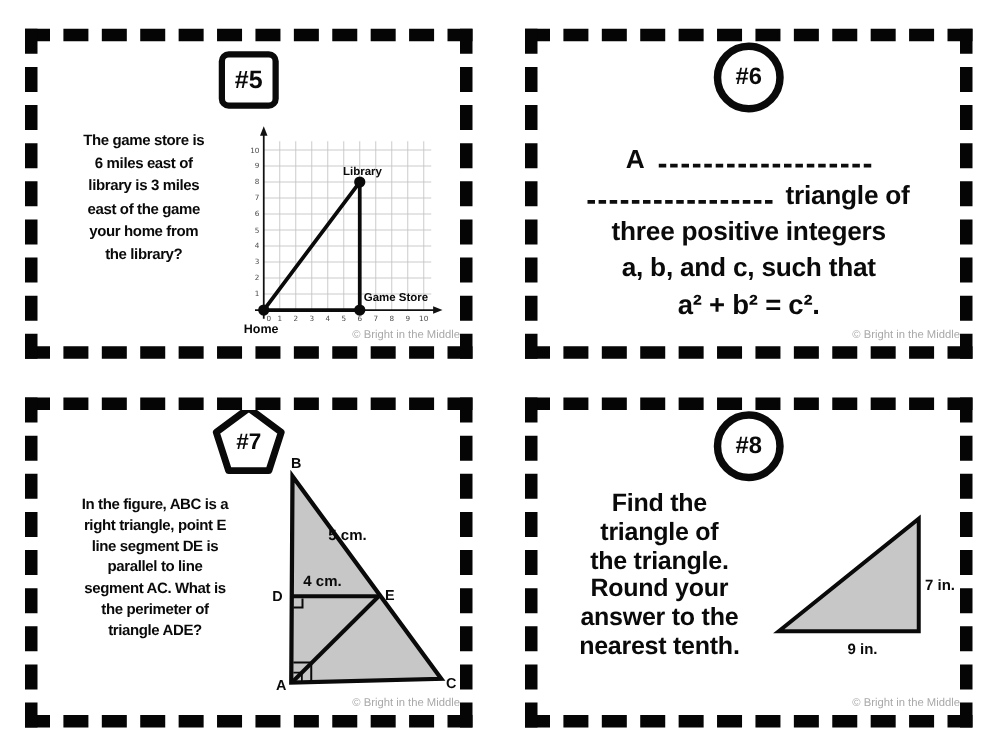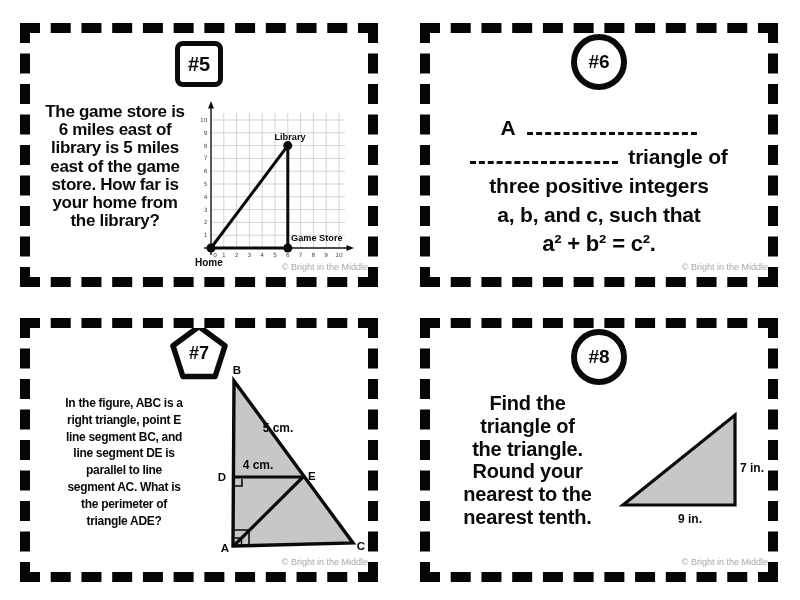--- a/index.html
+++ b/index.html
@@ -13,21 +13,21 @@
   #card7{left:20px;top:318px}
   #card8{left:420px;top:318px}
 
   .badge{position:absolute;background:#fff;display:flex;align-items:center;justify-content:center;font-weight:bold;color:#0a0a0a}
   .badge-square{left:145px;top:8px;width:48px;height:46px;border:5px solid #0a0a0a;border-radius:8px;font-size:20px}
   .badge-circle{left:141px;top:1px;width:56px;height:56px;border:6px solid #0a0a0a;border-radius:50%;font-size:19px}
   .badge-pentagon{left:139px;top:-6px;width:60px;height:60px}
   .badge-svg-text{font-size:18px;font-weight:bold;fill:#0a0a0a}
 
   .text{position:absolute;text-align:center;font-weight:bold;color:#0a0a0a}
-  .text5{left:0;top:70px;width:170px;font-size:17px;line-height:18.2px;letter-spacing:-0.3px}
+  .text5{left:0;top:70px;width:170px;font-size:12px;line-height:18.2px;letter-spacing:-0.3px}
   .text6{left:0;top:80px;width:338px;font-size:21px;line-height:29px;letter-spacing:-0.2px}
   .text7{left:6px;top:67px;width:176px;font-size:12px;line-height:16.8px;letter-spacing:-0.3px}
   .text8{left:0;top:64px;width:195px;font-size:20px;line-height:22.8px;letter-spacing:-0.2px}
   .equation{font-size:22px}
 
   .blank{display:inline-block;border-bottom:3.5px dashed #0d0d0d}
   .blank1{width:170px;margin-left:12px}
   .blank2{width:148px;margin-right:10px}
 
   .copyright{position:absolute;left:0;bottom:5px;width:100%;text-align:right;font-size:9px;font-weight:normal;color:#a8a8a8}
@@ -48,23 +48,22 @@
 
 <div class="page">
 
   <div class="card" id="card5">
     <div class="badge badge-square">
       <span>#5</span>
     </div>
     <div class="text text5">
       <div>The game store is</div>
       <div>6 miles east of</div>
-      <div>library is 5 miles</div>
+      <div>library is 3 miles</div>
       <div>east of the game</div>
-      <div>store. How far is</div>
       <div>your home from</div>
       <div>the library?</div>
     </div>
     <svg class="graph5" width="175" height="190" viewBox="0 0 175 190">
       <g id="grid-lines">
           <line x1="33.8" y1="30" x2="33.8" y2="165"></line>
           <line x1="21" y1="152.2" x2="155" y2="152.2"></line>
           <line x1="46.6" y1="30" x2="46.6" y2="165"></line>
           <line x1="21" y1="139.4" x2="155" y2="139.4"></line>
           <line x1="59.4" y1="30" x2="59.4" y2="165"></line>
@@ -141,21 +140,20 @@
   <div class="card" id="card7">
     <div class="badge badge-pentagon">
       <svg width="60" height="60" viewBox="0 0 60 60">
         <polygon points="30,4.5 56,23.8 46.1,54.5 13.9,54.5 4,23.8" fill="#ffffff" stroke="#0a0a0a" stroke-width="5.5" stroke-linejoin="round"></polygon>
         <text class="badge-svg-text" x="30" y="37" text-anchor="middle">#7</text>
       </svg>
     </div>
     <div class="text text7">
       <div>In the figure, ABC is a</div>
       <div>right triangle, point E</div>
-      <div>line segment BC, and</div>
       <div>line segment DE is</div>
       <div>parallel to line</div>
       <div>segment AC. What is</div>
       <div>the perimeter of</div>
       <div>triangle ADE?</div>
     </div>
     <svg class="fig7" width="195" height="210" viewBox="0 0 195 210">
       <polygon points="54,28 53,193 173,190" fill="#c7c7c7" stroke="#0a0a0a" stroke-width="3.4"></polygon>
       <line x1="53.5" y1="124" x2="123" y2="124" stroke="#0a0a0a" stroke-width="3.2"></line>
       <line x1="53.5" y1="193" x2="123" y2="124" stroke="#0a0a0a" stroke-width="3.2"></line>
@@ -175,21 +173,21 @@
 
   <div class="card" id="card8">
     <div class="badge badge-circle">
       <span>#8</span>
     </div>
     <div class="text text8">
       <div>Find the</div>
       <div>triangle of</div>
       <div>the triangle.</div>
       <div>Round your</div>
-      <div>nearest to the</div>
+      <div>answer to the</div>
       <div>nearest tenth.</div>
     </div>
     <svg class="fig8" width="165" height="135" viewBox="0 0 165 135">
       <polygon points="13,107 125,17 125,107" fill="#c7c7c7" stroke="#0a0a0a" stroke-width="3.2"></polygon>
       <text class="mlabel" x="130" y="74">7 in.</text>
       <text class="mlabel" x="80" y="125" text-anchor="middle">9 in.</text>
     </svg>
     <div class="copyright">© Bright in the Middle</div>
   </div>
 

